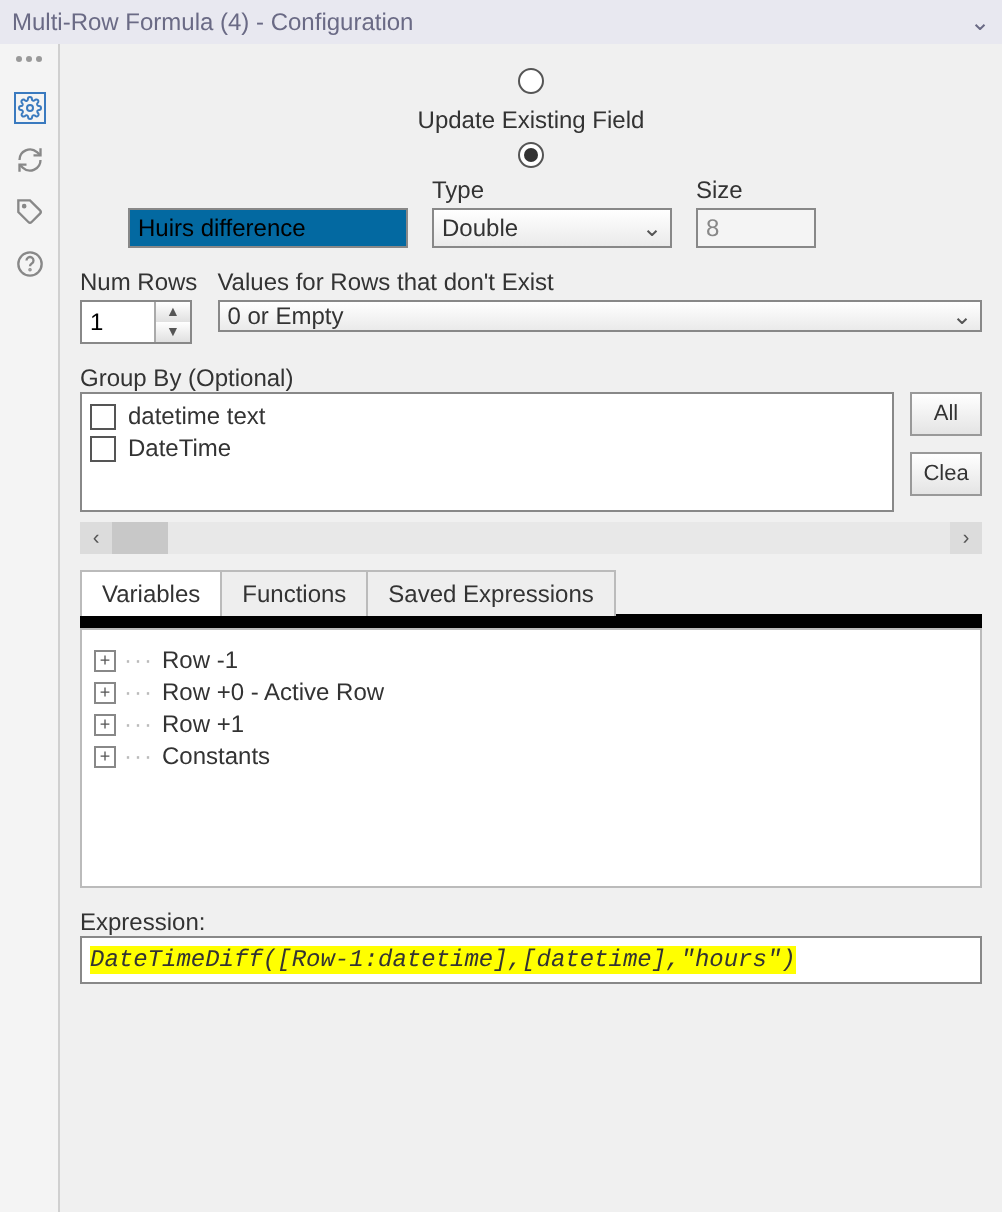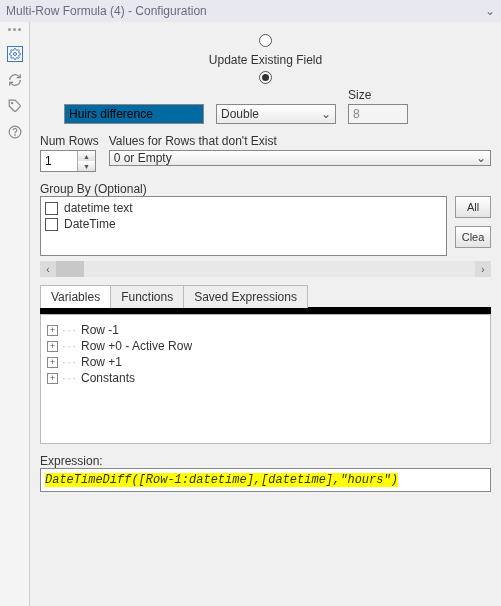--- a/index.html
+++ b/index.html
@@ -107,20 +107,21 @@
       <div class="radio-row">
         <span class="radio sel"></span>
       </div>
 
       <div class="field-row">
         <div class="field-col">
           <span style="height:14px"></span>
           <input class="inp hl" style="width: 140px;" value="Huirs difference">
         </div>
         <div class="field-col">
+          <span class="label">Type</span>
           <div class="dd hl">
             <span>Double</span>
             <span class="chv">⌄</span>
           </div>
         </div>
         <div class="field-col">
           <span class="label">Size</span>
           <input class="inp size-inp" style="width: 60px;" disabled="" value="8">
         </div>
       </div>

